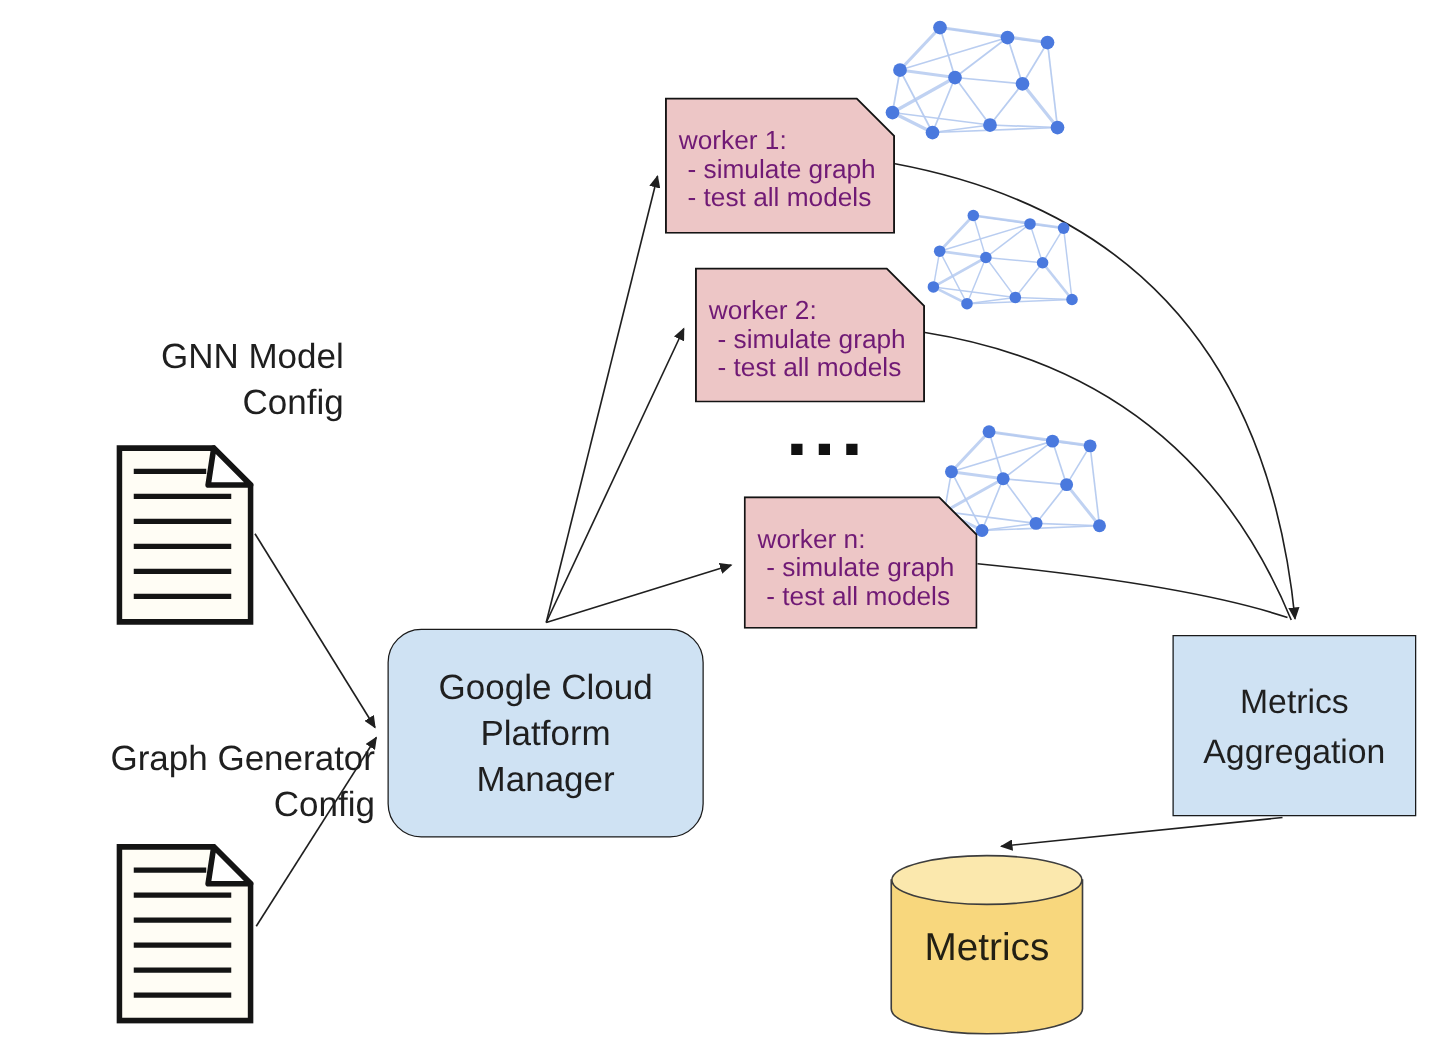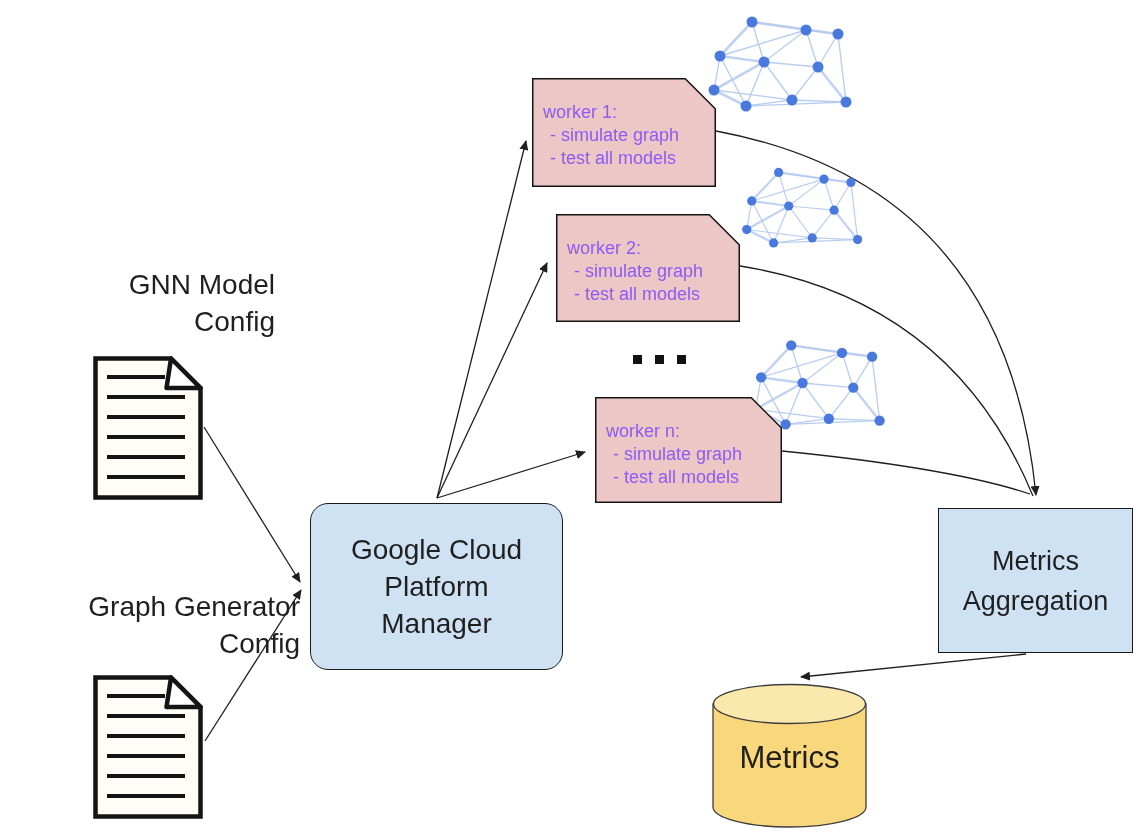--- a/index.html
+++ b/index.html
@@ -17,22 +17,22 @@
     position:absolute;display:flex;align-items:center;justify-content:center;
     text-align:center;background:#cfe2f3;border:1.4px solid #1a1a1a;
     font-size:28px;line-height:37px;box-sizing:border-box;
   }
   .box .box-label{white-space:pre-line;}
   #manager-box{border-radius:27px;}
   #aggregation-box{font-size:27px;line-height:40px;border-radius:0;}
   .worker{position:absolute;}
   .worker-bg{position:absolute;left:0;top:0;}
   .worker-text{
-    position:relative;padding:23px 8px 0 11px;font-size:18px;line-height:23px;
-    color:#8b5cf6;
+    position:relative;padding:23px 8px 0 11px;font-size:21px;line-height:23px;
+    color:#701a75;
   }
   .worker-text .task{padding-left:7px;}
   #ellipsis{position:absolute;left:633px;top:355px;display:flex;gap:13px;}
   #ellipsis .dot{width:9px;height:9px;background:#111111;display:inline-block;}
   #metrics-store-label{
     position:absolute;left:713px;top:740px;width:153px;text-align:center;
     font-size:31px;color:#221f14;
   }
 </style>
 </head>
@@ -199,21 +199,21 @@
     <g stroke="#141414" stroke-width="4.2">
       <line x1="14" y1="21" x2="72" y2="21"></line>
       <line x1="14" y1="41" x2="92" y2="41"></line>
       <line x1="14" y1="61" x2="92" y2="61"></line>
       <line x1="14" y1="81" x2="92" y2="81"></line>
       <line x1="14" y1="101" x2="92" y2="101"></line>
       <line x1="14" y1="121" x2="92" y2="121"></line>
     </g>
   </svg>
 
-  <div class="box" id="manager-box" style="left:310px;top:503px;width:253px;height:167px;border-radius:18px;">
+  <div class="box" id="manager-box" style="left:310px;top:503px;width:253px;height:167px;">
     <span class="box-label">Google Cloud
 Platform
 Manager</span>
   </div>
 
   <div class="worker" style="left:532px;top:78px;width:184px;height:109px;">
     <svg class="worker-bg" width="184" height="109" xmlns="http://www.w3.org/2000/svg">
       <polygon points="0.75,0.75 153.25,0.75 183.25,30.75 183.25,108.25 0.75,108.25" fill="#edc6c6" stroke="#141414" stroke-width="1.5"></polygon>
     </svg>
     <div class="worker-text">

